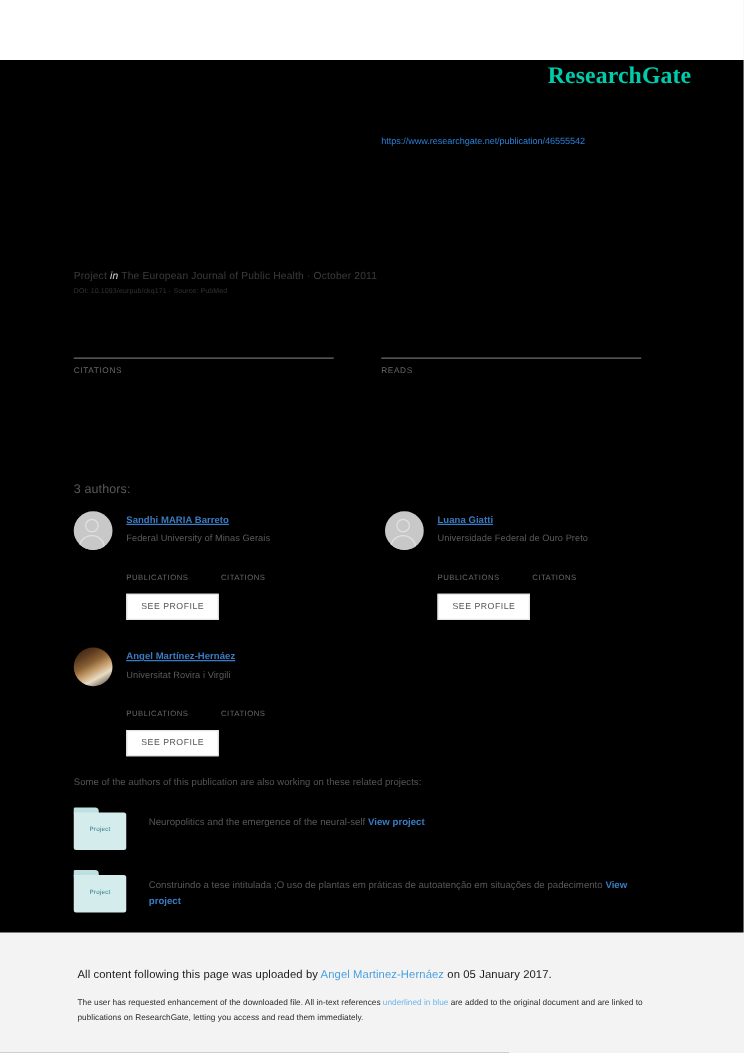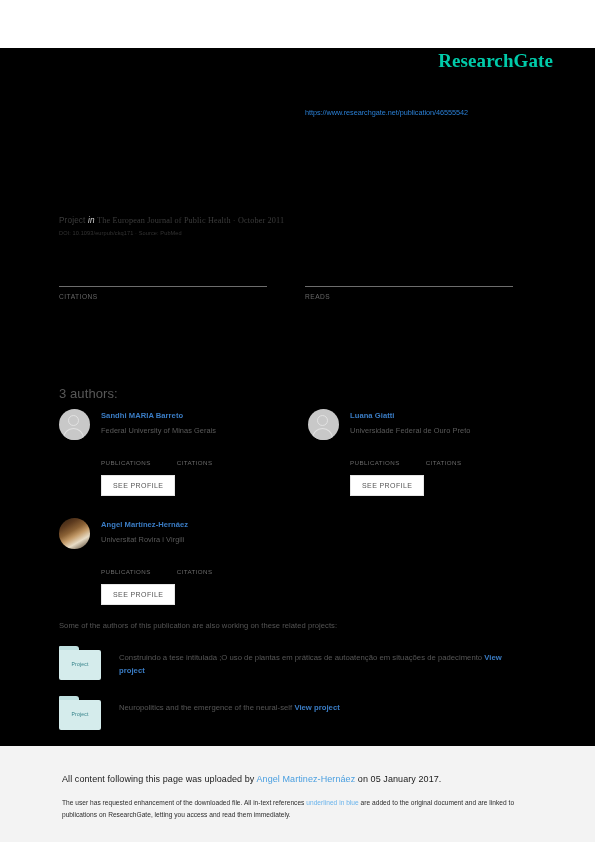--- a/index.html
+++ b/index.html
@@ -68,21 +68,21 @@
     width: 470px;
   }
   .meta-line1 {
     font-size: 8.2px;
     color: #3c3c3c;
     letter-spacing: 0.15px;
     margin-bottom: 5px;
   }
   .meta-line1 .label { color: #3c3c3c; }
   .meta-line1 .in { font-style: italic; color: #d8d8d8; text-align: center; }
-  .meta-line1 .journal { color: #3c3c3c; font-family: Liberation Serif, serif; }
+  .meta-line1 .journal { color: #3c3c3c; }
   .meta-line2 {
     font-size: 5.6px;
     color: #333333;
     letter-spacing: 0.1px;
   }
 
   
   .stats-row {
     position: absolute;
     top: 222px;
@@ -106,21 +106,21 @@
     font-size: 6.6px;
     color: #676767;
     letter-spacing: 0.5px;
   }
 
   
   .authors-head {
     position: absolute;
     top: 338px;
     left: 59px;
-    font-size: 13px;
+    font-size: 10px;
     color: #585858;
     letter-spacing: 0.1px;
   }
   .authors-grid {
     position: absolute;
     top: 361px;
     left: 59px;
     width: 460px;
   }
   .author-row { display: flex; gap: 39px; margin-bottom: 22px; }
@@ -153,20 +153,21 @@
   }
   .avatar.photo {
     background: linear-gradient(150deg,#2b1c10 0%,#5c3a1e 24%,#8b6236 42%,#c39a68 56%,#e8dcc6 72%,#3a2a18 100%);
   }
   .author-name {
     font-size: 7.6px;
     color: #3a7cc4;
     font-weight: bold;
     letter-spacing: 0.05px;
     margin-top: 2px;
+    text-decoration: underline;
   }
   .author-affil {
     font-size: 7.4px;
     color: #5b5b5b;
     margin-top: 6px;
     letter-spacing: 0.05px;
   }
   .author-stats {
     display: flex;
     gap: 26px;
@@ -400,33 +401,33 @@
 
   <div class="project-list">
 
     <div class="project-item">
       <div class="folder">
         <div class="tab"></div>
         <div class="bodyf"></div>
         <div class="ftext">Project</div>
       </div>
       <div class="project-text">
-        <span>Construindo a tese intitulada ;O uso de plantas em práticas de autoatenção em situações de padecimento</span>
+        <span>Neuropolitics and the emergence of the neural-self</span>
         <span class="view-project">View project</span>
       </div>
     </div>
 
     <div class="project-item">
       <div class="folder">
         <div class="tab"></div>
         <div class="bodyf"></div>
         <div class="ftext">Project</div>
       </div>
       <div class="project-text">
-        <span>Neuropolitics and the emergence of the neural-self</span>
+        <span>Construindo a tese intitulada ;O uso de plantas em práticas de autoatenção em situações de padecimento</span>
         <span class="view-project">View project</span>
       </div>
     </div>
 
   </div>
 
 </div>
 
 <div class="footer">
   <div class="footer-main">

